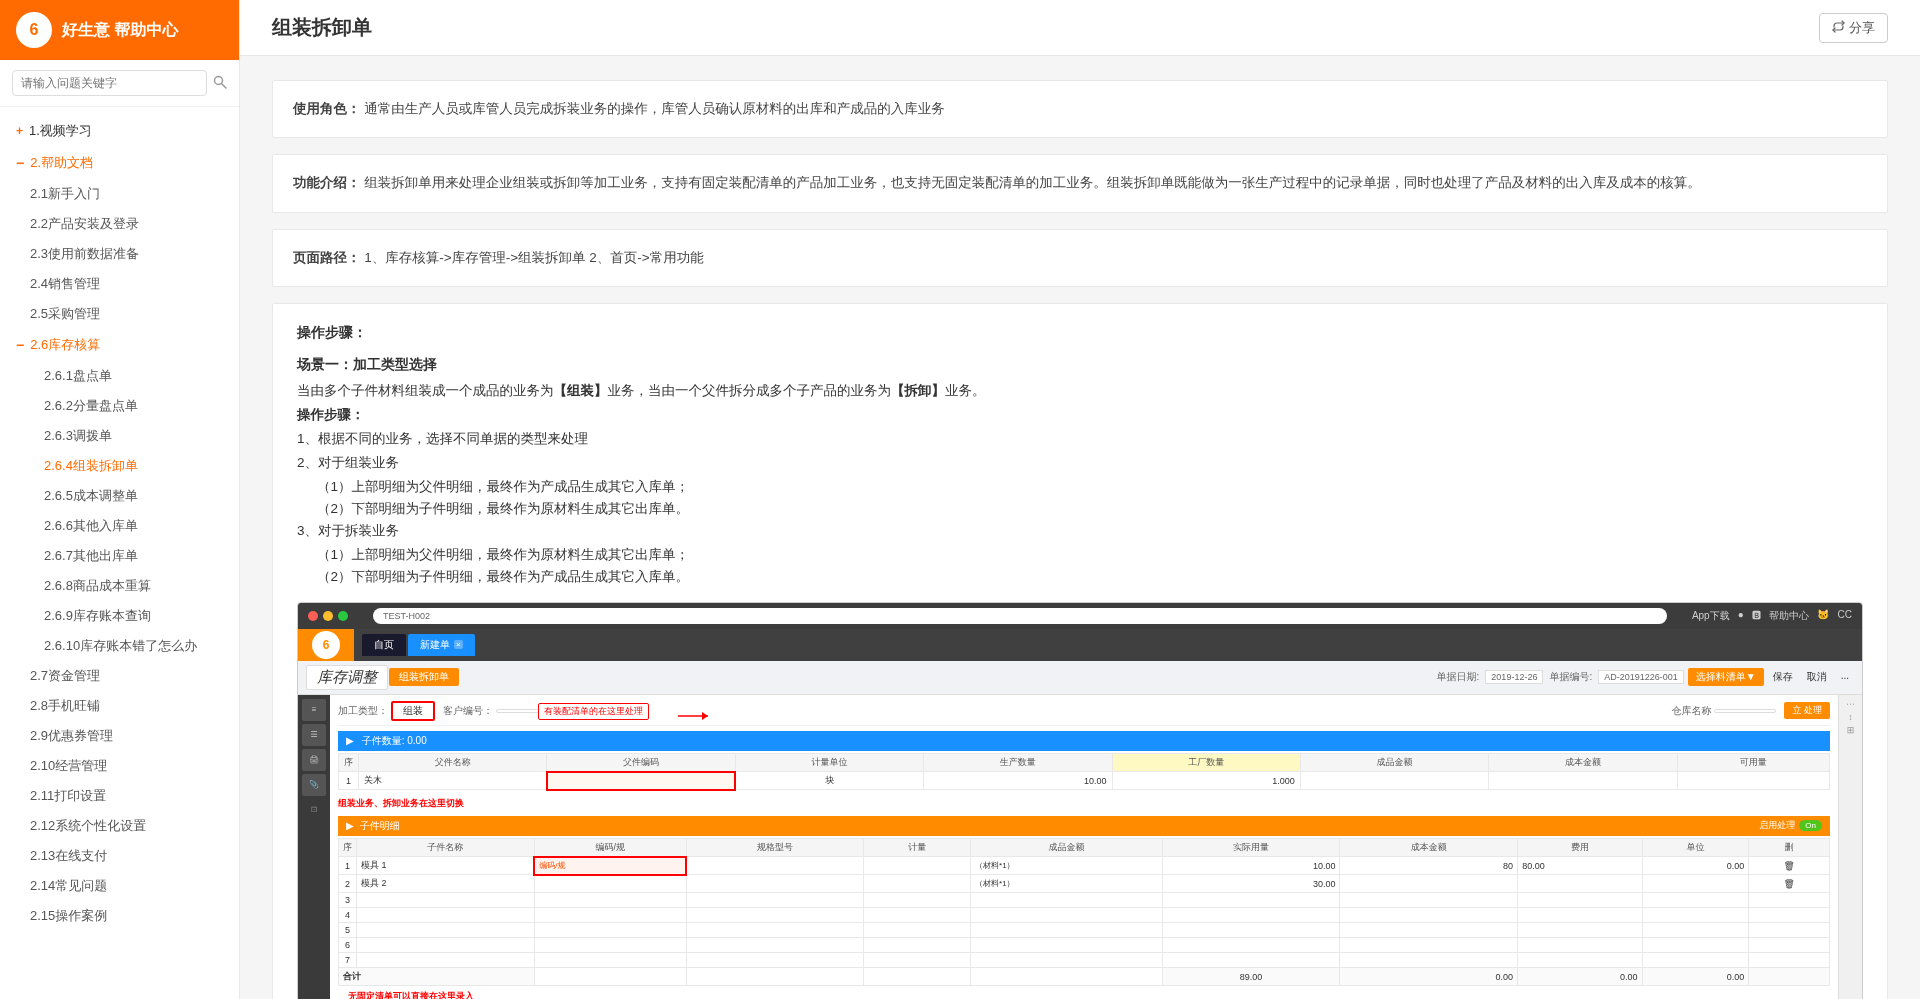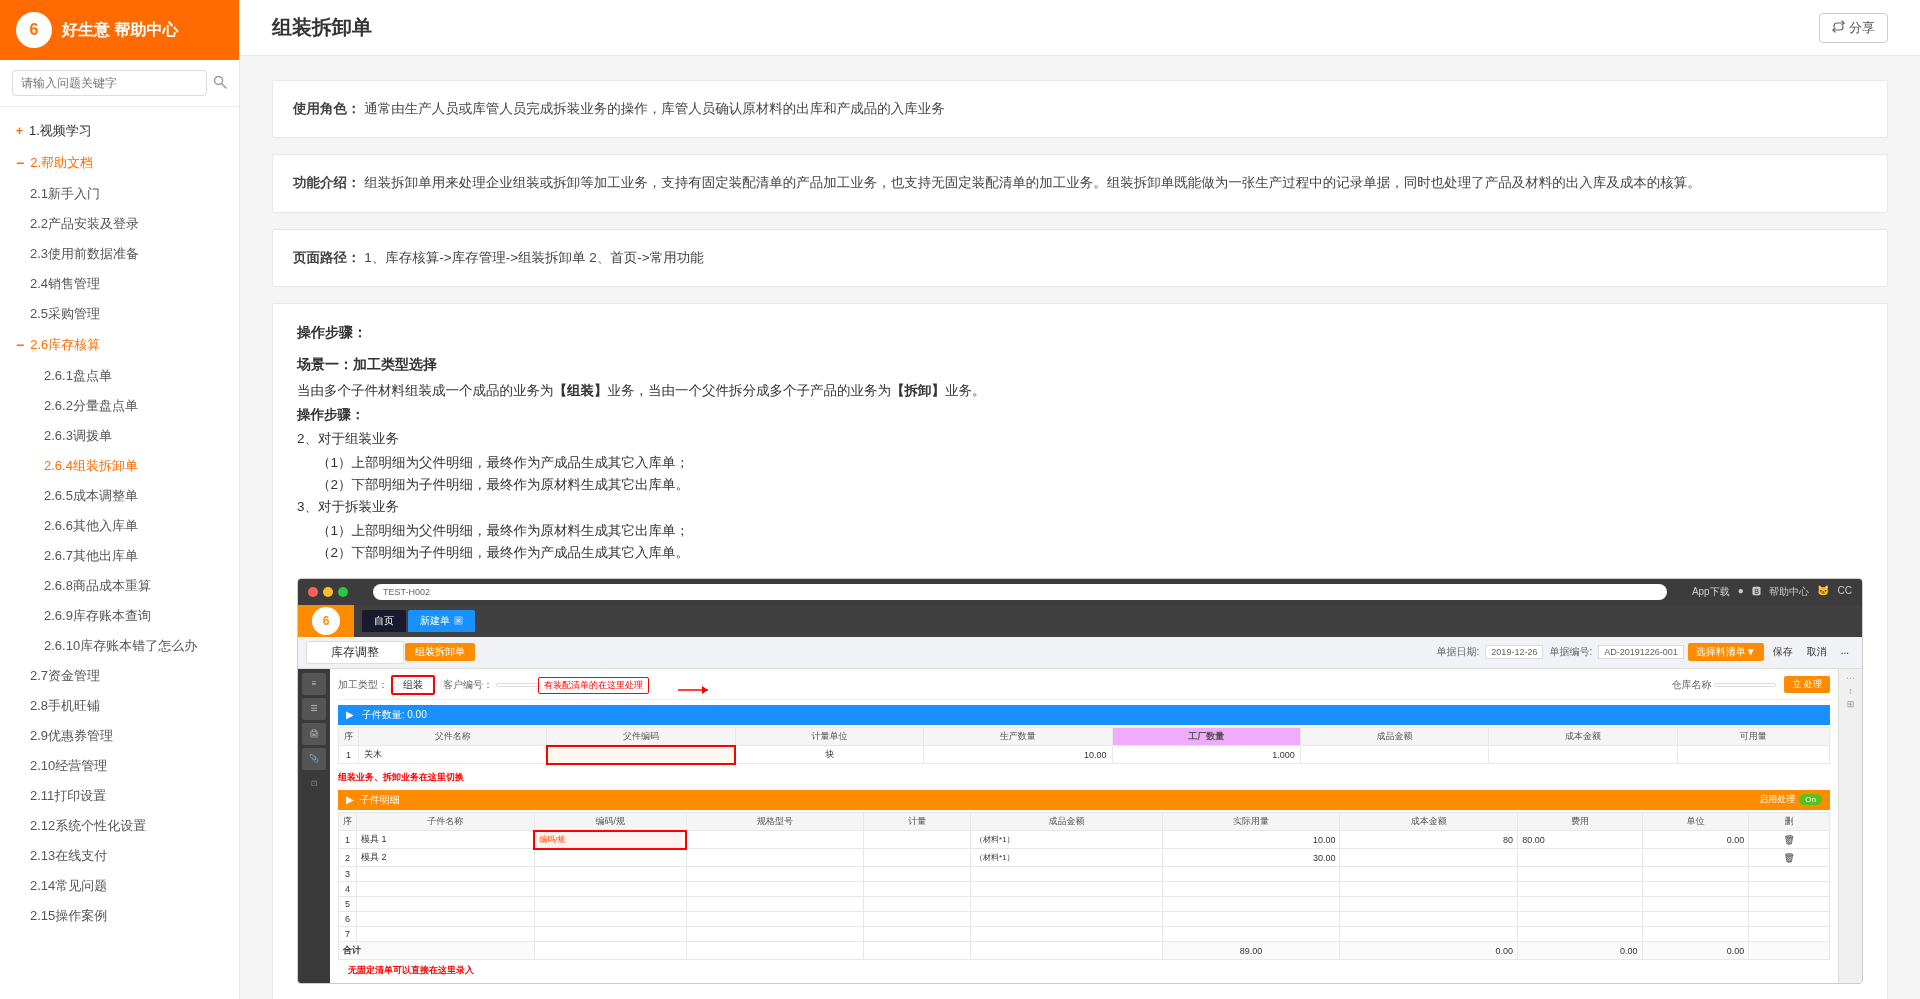--- a/index.html
+++ b/index.html
@@ -262,20 +262,21 @@
 
     <div class="content-main">
       <div class="op-steps">操作步骤：</div>
       <div class="scenario-title">
         场景一：加工类型选择
       </div>
       <div class="step-line">
         当由多个子件材料组装成一个成品的业务为<span class="bold">【组装】</span>业务，当由一个父件拆分成多个子产品的业务为<span class="bold">【拆卸】</span>业务。
       </div>
       <div class="step-line bold">操作步骤：</div>
+      <div class="step-line">1、根据不同的业务，选择不同单据的类型来处理</div>
       <div class="step-line">2、对于组装业务</div>
       <div class="step-sub">（1）上部明细为父件明细，最终作为产成品生成其它入库单；</div>
       <div class="step-sub">（2）下部明细为子件明细，最终作为原材料生成其它出库单。</div>
       <div class="step-line">3、对于拆装业务</div>
       <div class="step-sub">（1）上部明细为父件明细，最终作为原材料生成其它出库单；</div>
       <div class="step-sub">（2）下部明细为子件明细，最终作为产成品生成其它入库单。</div>
 
       <div class="screenshot-container" style="position:relative; margin-top:16px;">
 
         <div style="background:#3c3c3c; height:26px; display:flex; align-items:center; padding:0 10px; gap:5px;">
@@ -301,21 +302,21 @@
             <div style="background:#1a1a2e; color:#fff; padding:4px 12px; font-size:10px; border-radius:2px 2px 0 0;">自页</div>
             <div style="background:#1890ff; color:#fff; padding:4px 12px; font-size:10px; border-radius:2px 2px 0 0; display:flex;align-items:center;gap:4px;">
               <span>新建单</span>
               <span style="font-size:8px; background:rgba(255,255,255,0.3); border-radius:2px; padding:0 2px;">×</span>
             </div>
           </div>
         </div>
 
         <div style="background:#f0f2f5; border-bottom:1px solid #ddd; display:flex; align-items:center; padding:4px 8px; gap:4px; flex-wrap:wrap;">
           <div style="display:flex; gap:1px; align-items:center; flex:1;">
-            <div style="border:1px solid #ddd; border-radius:2px; padding:2px 24px; font-size:12px; background:#fff; color:#333; cursor:pointer;">库存调整</div>
+            <div style="border:1px solid #ddd; border-radius:2px; padding:2px 10px; font-size:15px; background:#fff; color:#333; cursor:pointer;font-style:italic;">库存调整</div>
             <div style="background:#ff8c00; color:#fff; border-radius:2px; padding:2px 10px; font-size:10px; cursor:pointer;">组装拆卸单</div>
           </div>
           <div style="font-size:10px; color:#666; display:flex; align-items:center; gap:6px;">
             <span>单据日期:</span>
               <span style="border:1px solid #ddd;padding:1px 5px;font-size:9px;background:#fff;">2019-12-26</span>
             <span>单据编号:</span>
               <span style="border:1px solid #ddd;padding:1px 5px;font-size:9px;background:#fff;">AD-20191226-001</span>
           </div>
           <div style="display:flex; gap:4px;">
             <div style="background:#ff8c00;color:#fff;padding:2px 8px;font-size:10px;border-radius:2px;">选择料清单▼</div>
@@ -374,21 +375,21 @@
 
               <div style="overflow-x:auto; margin-bottom:4px;">
                 <table style="width:100%; border-collapse:collapse; font-size:9px;">
                   <thead>
                     <tr>
                       <th style="background:#f5f5f5;border:1px solid #e8e8e8;padding:2px 5px;color:#555;font-weight:normal;width:20px;">序</th>
                       <th style="background:#f5f5f5;border:1px solid #e8e8e8;padding:2px 5px;color:#555;font-weight:normal;">父件名称</th>
                       <th style="background:#f5f5f5;border:1px solid #e8e8e8;padding:2px 5px;color:#555;font-weight:normal;">父件编码</th>
                       <th style="background:#f5f5f5;border:1px solid #e8e8e8;padding:2px 5px;color:#555;font-weight:normal;">计量单位</th>
                       <th style="background:#f5f5f5;border:1px solid #e8e8e8;padding:2px 5px;color:#555;font-weight:normal;">生产数量</th>
-                      <th style="background:#f0abfc;border:1px solid #e8e8e8;padding:2px 5px;color:#555;font-weight:bold;">工厂数量</th>
+                      <th style="background:#fef9c3;border:1px solid #e8e8e8;padding:2px 5px;color:#555;font-weight:normal;">工厂数量</th>
                       <th style="background:#f5f5f5;border:1px solid #e8e8e8;padding:2px 5px;color:#555;font-weight:normal;">成品金额</th>
                       <th style="background:#f5f5f5;border:1px solid #e8e8e8;padding:2px 5px;color:#555;font-weight:normal;">成本金额</th>
                       <th style="background:#f5f5f5;border:1px solid #e8e8e8;padding:2px 5px;color:#555;font-weight:normal;">可用量</th>
                     </tr>
                   </thead>
                   <tbody>
                     <tr>
                       <td style="border:1px solid #e8e8e8;padding:2px 5px;text-align:center;">1</td>
                       <td style="border:1px solid #e8e8e8;padding:2px 5px;">关木</td>
                       <td style="border:2px solid #ff0000;padding:2px 5px;background:#fff8f0;"></td>

